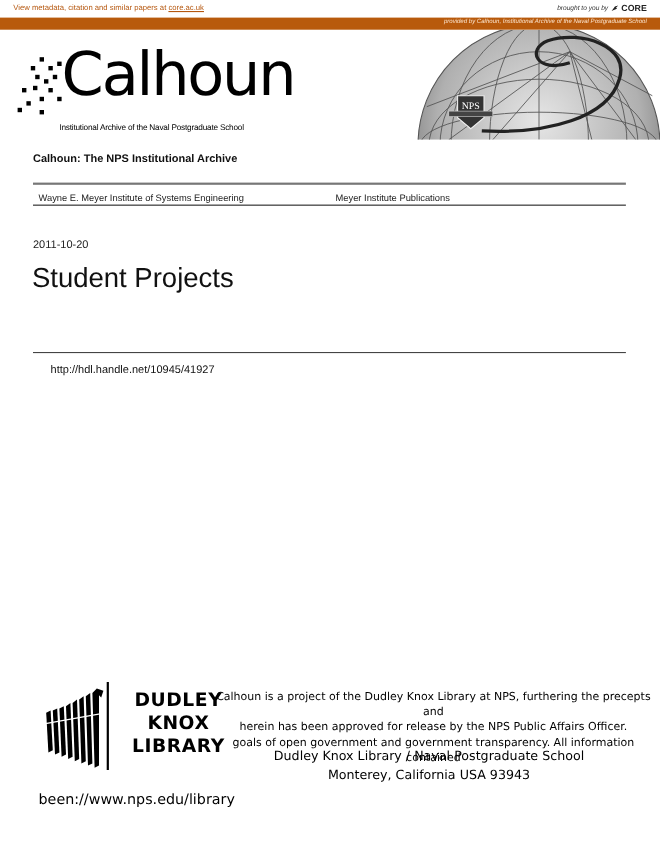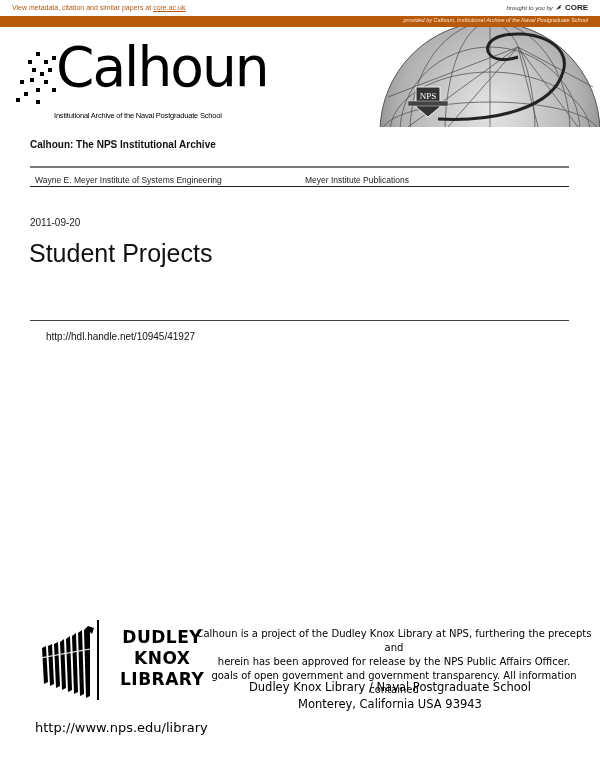--- a/index.html
+++ b/index.html
@@ -140,21 +140,21 @@
     </g>
   </svg>
 </div>
 
 <div class="abs archive-title">Calhoun: The NPS Institutional Archive</div>
 <div class="abs rule-top"></div>
 <div class="abs breadcrumb-left">Wayne E. Meyer Institute of Systems Engineering</div>
 <div class="abs breadcrumb-right">Meyer Institute Publications</div>
 <div class="abs rule-bottom"></div>
 
-<div class="abs doc-date">2011-09-20</div>
+<div class="abs doc-date">2011-10-20</div>
 <div class="abs doc-title">Student Projects</div>
 <div class="abs rule-handle"></div>
 <div class="abs handle-url">http://hdl.handle.net/10945/41927</div>
 
 <div class="abs dkl-logo">
   <svg width="56" height="80" viewBox="0 0 56 80" style="position:absolute;left:0;top:0">
     <g fill="#000">
       <path d="M2 28 L6 26 L8 62 L4 64 Z"></path>
       <path d="M8 26 L12 24 L14 64 L10 66 Z"></path>
       <path d="M14 24 L18 22 L20 66 L16 68 Z"></path>
@@ -168,21 +168,21 @@
       <line x1="0" y1="38" x2="56" y2="28"></line>
     </g>
   </svg>
 </div>
 <div class="abs dkl-divider"></div>
 <div class="abs dkl-text">
   <div>DUDLEY</div>
   <div>KNOX</div>
   <div>LIBRARY</div>
 </div>
-<div class="abs library-url">http://www.nps.edu/library</div>
+<div class="abs library-url">been://www.nps.edu/library</div>
 
 <div class="abs footer-notice">
   <div>Calhoun is a project of the Dudley Knox Library at NPS, furthering the precepts and</div>
   <div>herein has been approved for release by the NPS Public Affairs Officer.</div>
   <div>goals of open government and government transparency. All information contained</div>
 </div>
 <div class="abs footer-address">
   <div>Dudley Knox Library  /  Naval Postgraduate School</div>
   <div>Monterey, California USA 93943</div>
 </div>

